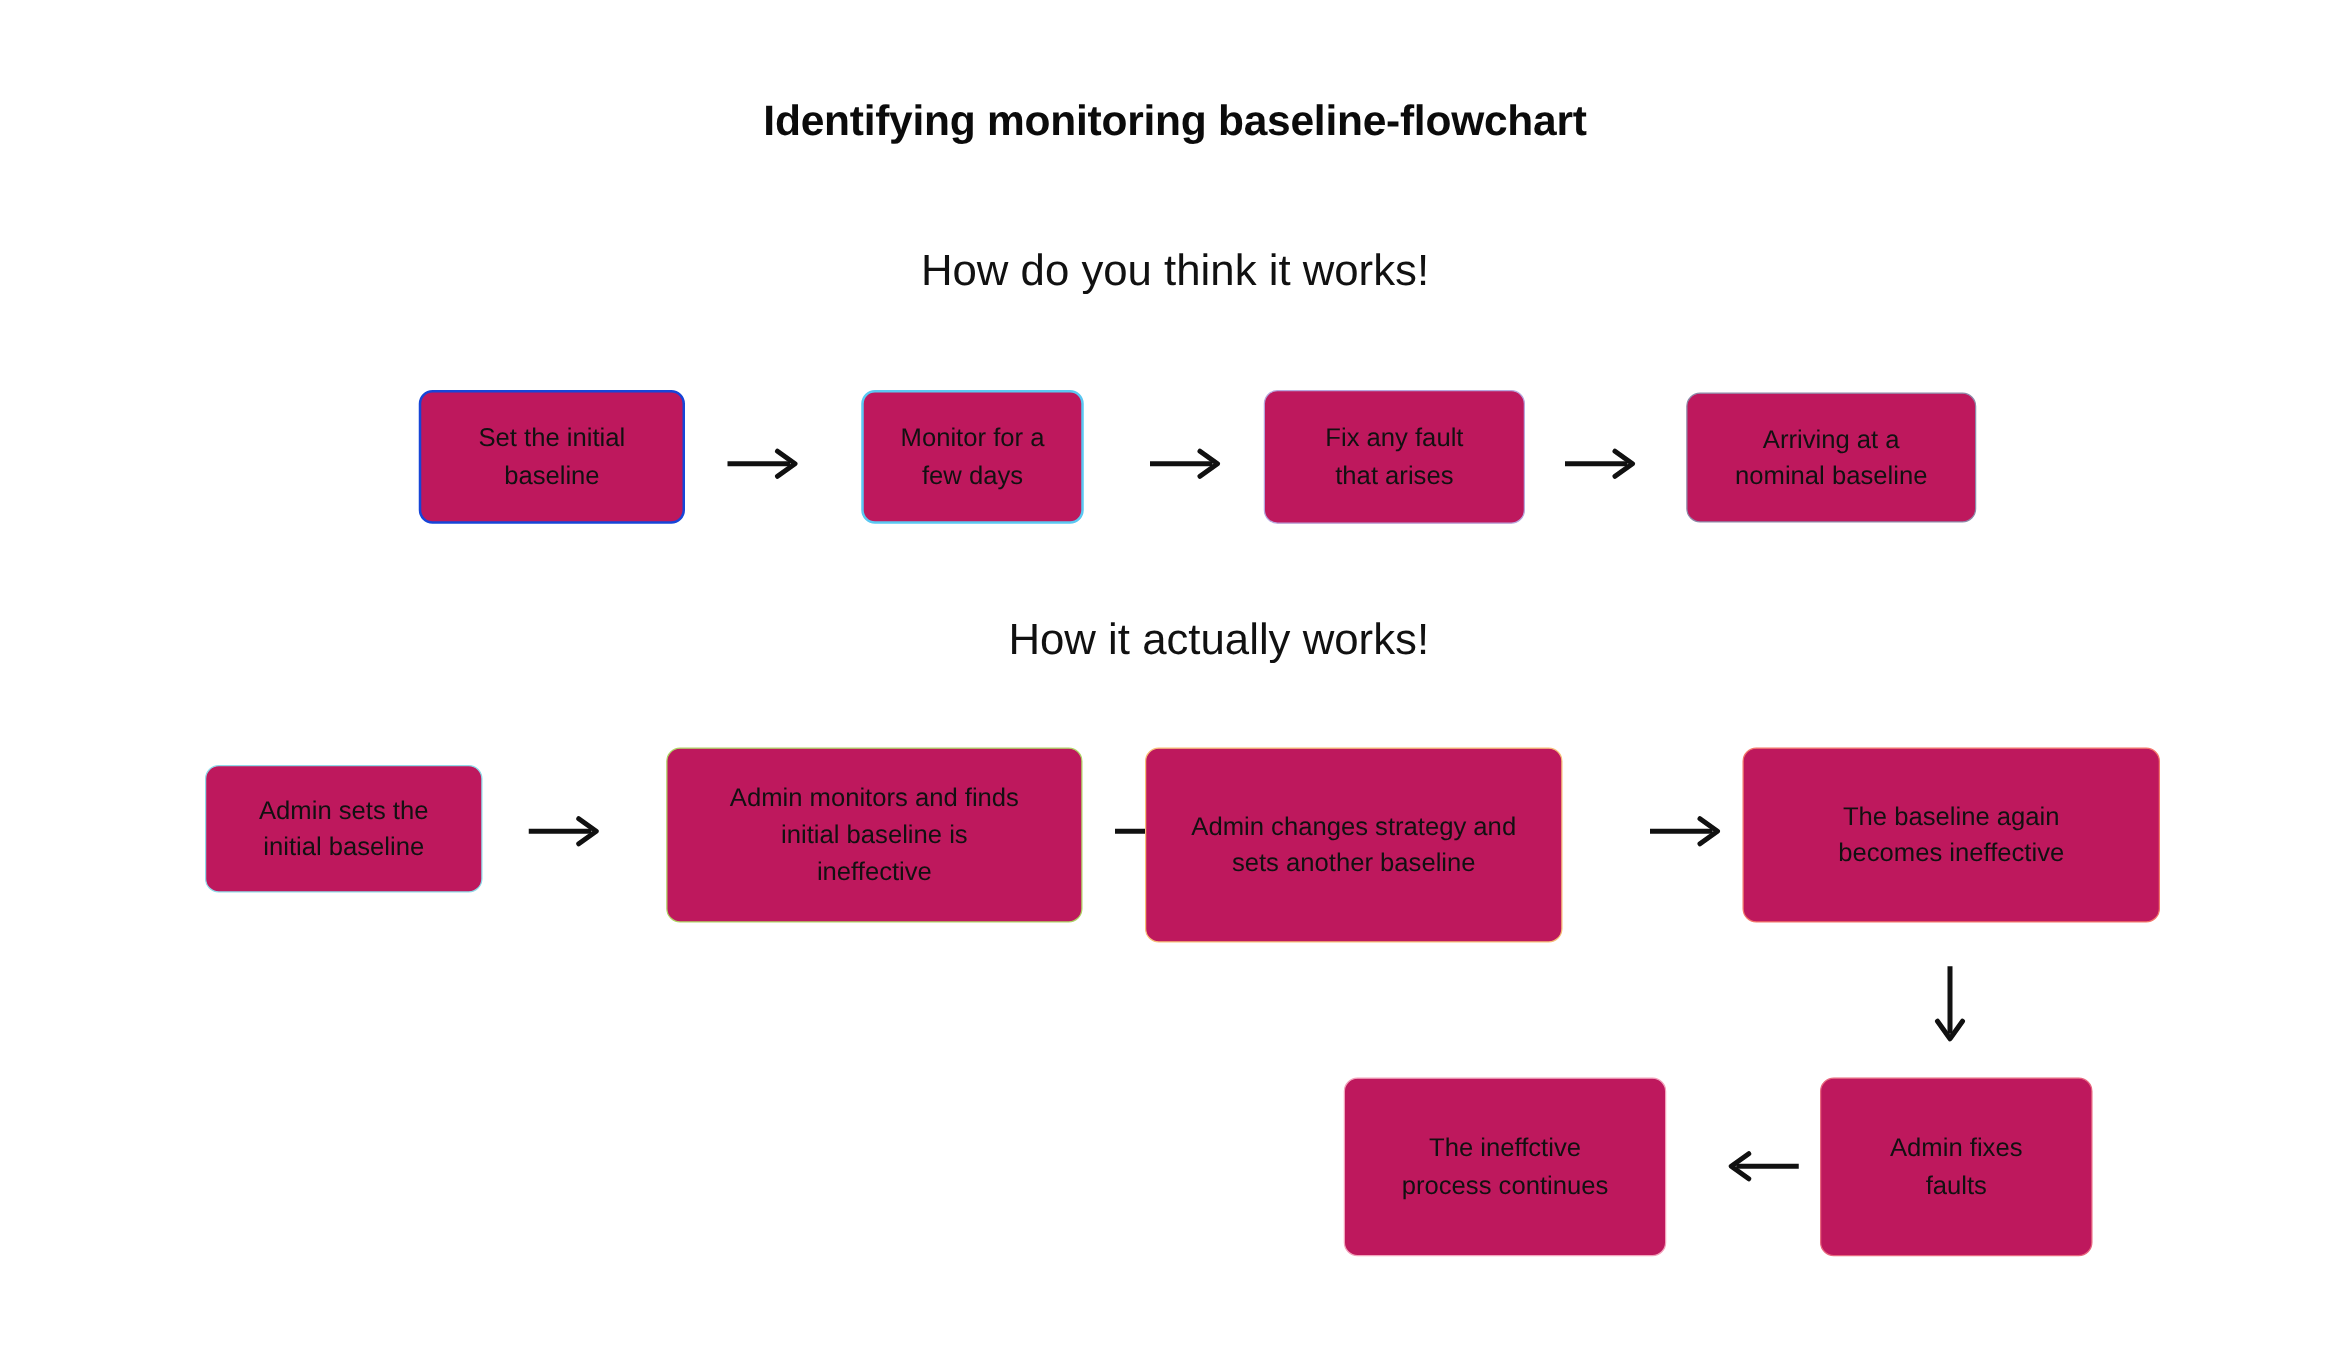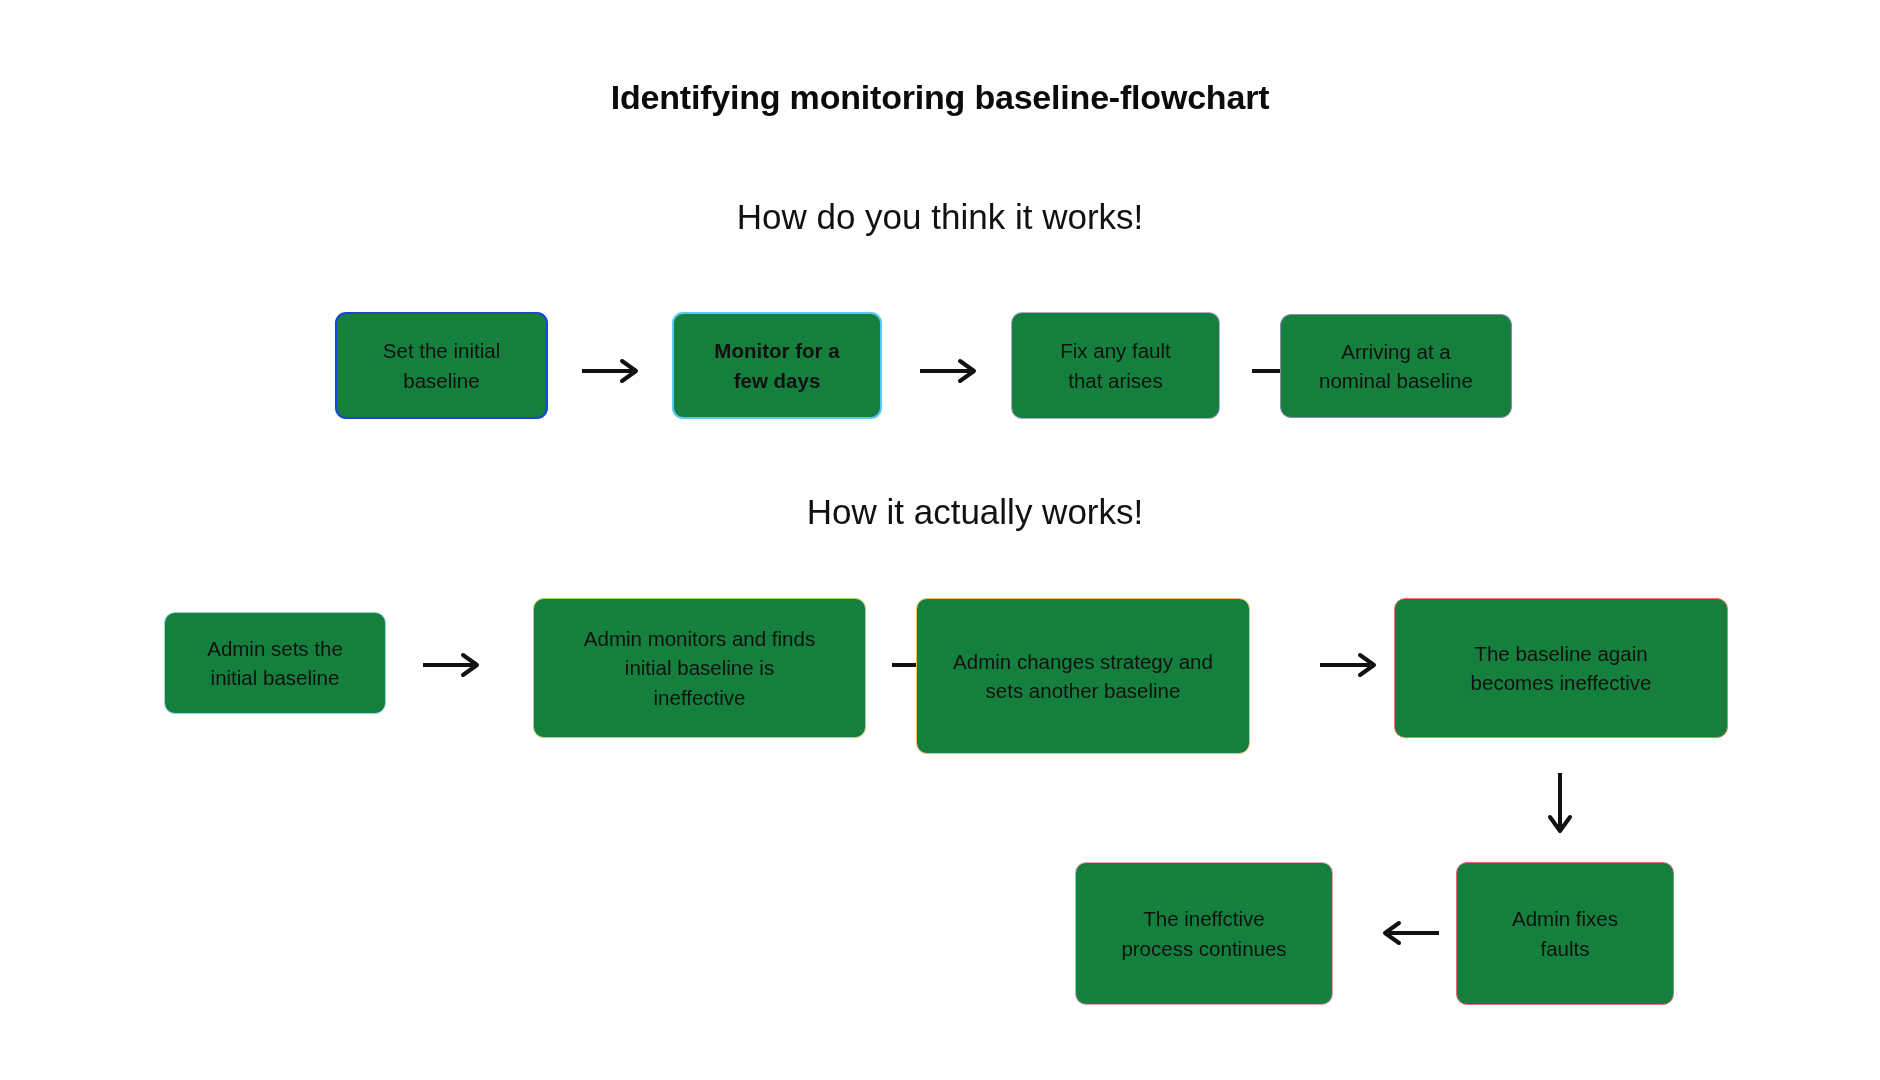--- a/index.html
+++ b/index.html
@@ -39,21 +39,21 @@
     font-size: 35px;
     font-weight: 400;
     color: #111111;
   }
   #heading-expected { top: 197px; }
   #heading-actual { top: 492px; margin-left: 35px; }
 
   .node {
     position: absolute;
     box-sizing: border-box;
-    background: #15803d;
+    background: #be185d;
     border-style: solid;
     border-radius: 11px;
     display: flex;
     align-items: center;
     justify-content: center;
     text-align: center;
     font-size: 20.5px;
     line-height: 1.42;
     color: #111111;
     padding: 4px 10px;
@@ -85,21 +85,21 @@
 baseline</span>
   </div>
 
   <div class="arrow" id="arrow-e1" style="left:578px; top:351px; width:70px; height:40px;">
     <svg width="66" height="26" viewBox="0 0 66 26" aria-hidden="true">
       <line x1="2" y1="13" x2="52" y2="13" stroke="#111" stroke-width="4"></line>
       <polyline points="42,3 56,13 42,23" fill="none" stroke="#111" stroke-width="4" stroke-linecap="round" stroke-linejoin="round"></polyline>
     </svg>
   </div>
 
-  <div class="node" id="node-e2" style="left: 672px; top: 312px; width: 210px; height: 107px; border-color: rgb(91, 200, 242); border-width: 2px; font-weight: bold;">
+  <div class="node" id="node-e2" style="left: 689px; top: 312px; width: 178px; height: 107px; border-color: rgb(91, 200, 242); border-width: 2px;">
     <span class="node-text">Monitor for a
 few days</span>
   </div>
 
   <div class="arrow" id="arrow-e2" style="left:916px; top:351px; width:70px; height:40px;">
     <svg width="66" height="26" viewBox="0 0 66 26" aria-hidden="true">
       <line x1="2" y1="13" x2="52" y2="13" stroke="#111" stroke-width="4"></line>
       <polyline points="42,3 56,13 42,23" fill="none" stroke="#111" stroke-width="4" stroke-linecap="round" stroke-linejoin="round"></polyline>
     </svg>
   </div>
@@ -109,21 +109,21 @@
 that arises</span>
   </div>
 
   <div class="arrow" id="arrow-e3" style="left:1248px; top:351px; width:70px; height:40px;">
     <svg width="66" height="26" viewBox="0 0 66 26" aria-hidden="true">
       <line x1="2" y1="13" x2="52" y2="13" stroke="#111" stroke-width="4"></line>
       <polyline points="42,3 56,13 42,23" fill="none" stroke="#111" stroke-width="4" stroke-linecap="round" stroke-linejoin="round"></polyline>
     </svg>
   </div>
 
-  <div class="node" id="node-e4" style="left: 1280px; top: 314px; width: 232px; height: 104px; border-color: rgb(141, 137, 168); border-width: 1.6px;">
+  <div class="node" id="node-e4" style="left: 1349px; top: 314px; width: 232px; height: 104px; border-color: rgb(141, 137, 168); border-width: 1.6px;">
     <span class="node-text">Arriving at a
 nominal baseline</span>
   </div>
 
   <div class="section-heading" id="heading-actual">How it actually works!</div>
 
   <div class="node" id="node-a1" style="left: 164px; top: 612px; width: 222px; height: 102px; border-color: rgb(143, 217, 232); border-width: 1.6px;">
     <span class="node-text">Admin sets the
 initial baseline</span>
   </div>

